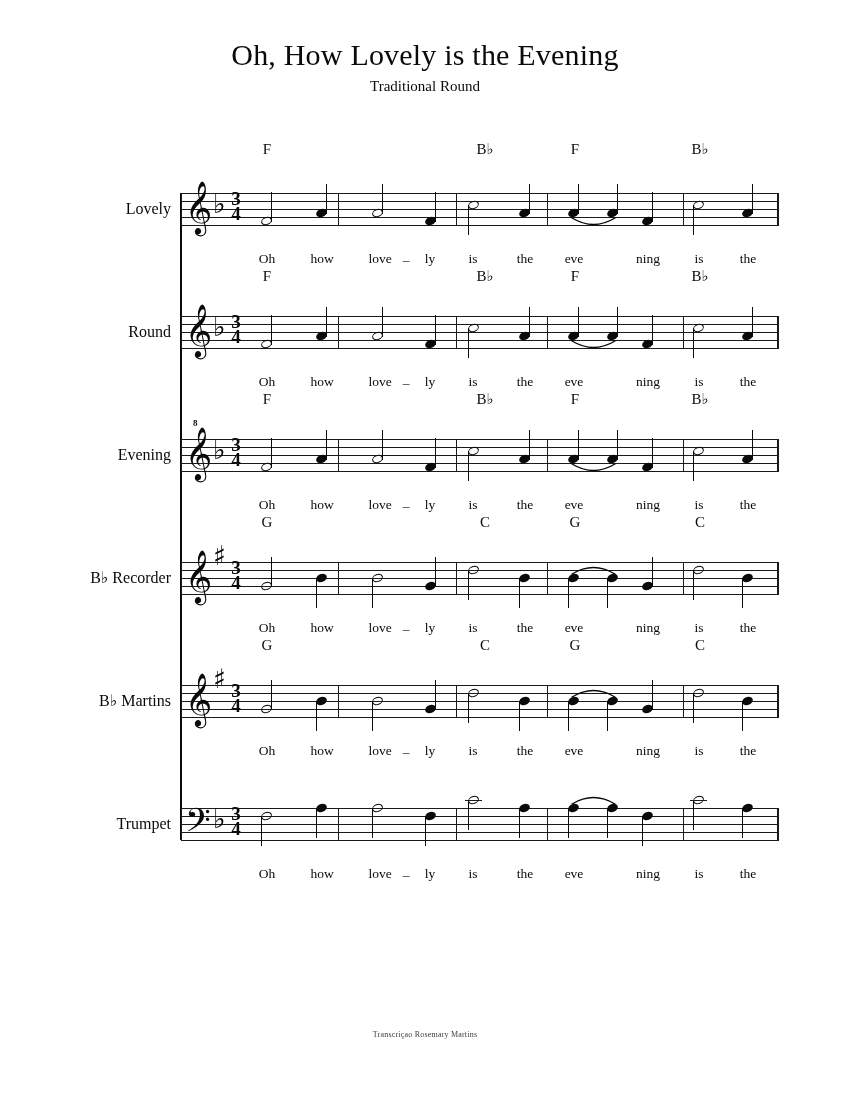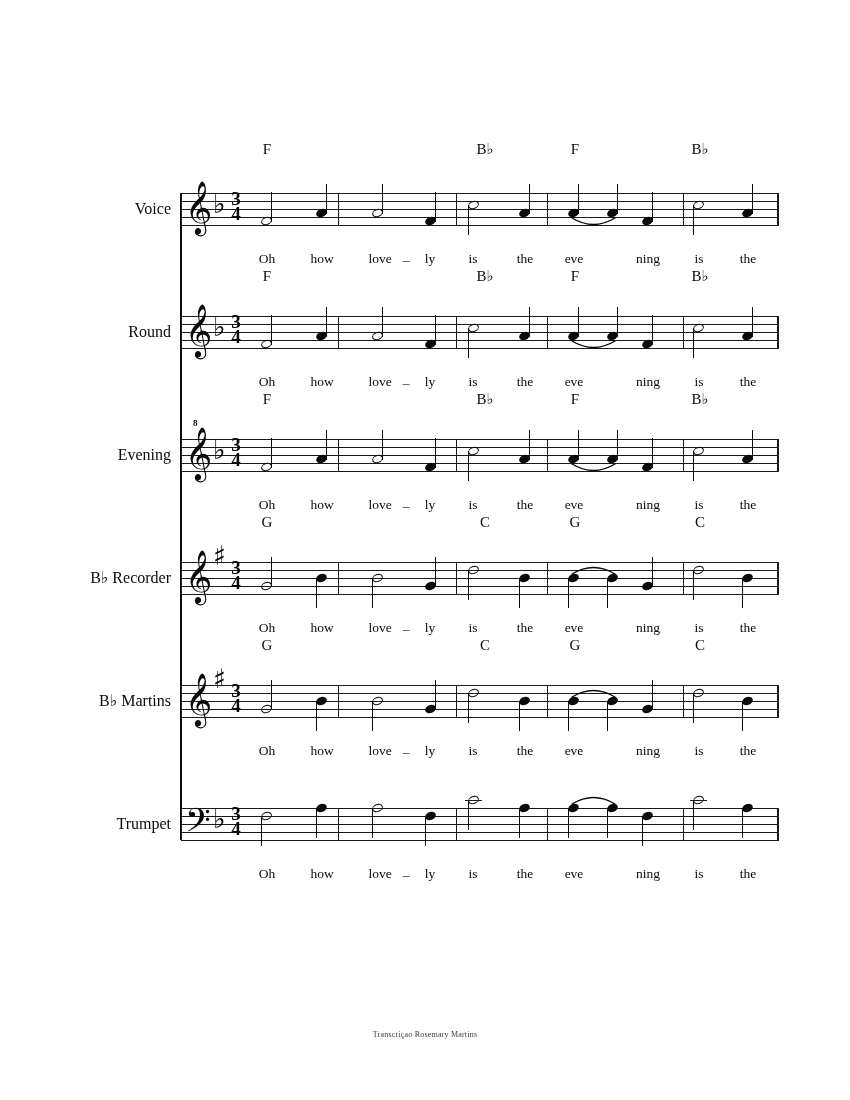--- a/index.html
+++ b/index.html
@@ -88,26 +88,28 @@
     font-size:13.5px; line-height:14px; white-space:nowrap;
     transform:translateX(-50%); color:#0a0a0a;
   }
   .chord { font-size:15px; line-height:15px; }
   .hyphen { position:absolute; font-size:13.5px; transform:translateX(-50%); color:#0a0a0a; }
 </style>
 </head>
 <body>
 
 <div id="score-header">
+  <div id="score-title">Oh, How Lovely is the Evening</div>
+  <div id="score-subtitle">Traditional Round</div>
 </div>
 
 <div id="sheet">
     <div class="system-line" style="left: 180px; top: 193px; width: 1.6px; height: 647px;"></div>
     <div class="staff-block" style="left: 181px; top: 193px; width: 596px; height: 33px;">
-      <div class="staff-name">Voice</div>
+      <div class="staff-name">Lovely</div>
       <div class="staff-lines">
         <i></i>
         <i></i>
         <i></i>
         <i></i>
         <i></i>
       </div>
       <div class="barline" style="left: 0px;"></div>
       <div class="barline" style="left: 157px;"></div>
       <div class="barline" style="left: 275px;"></div>

